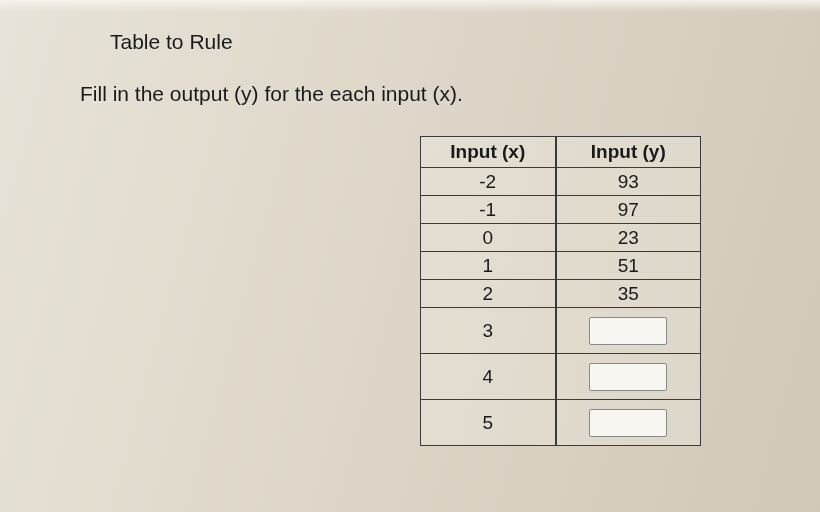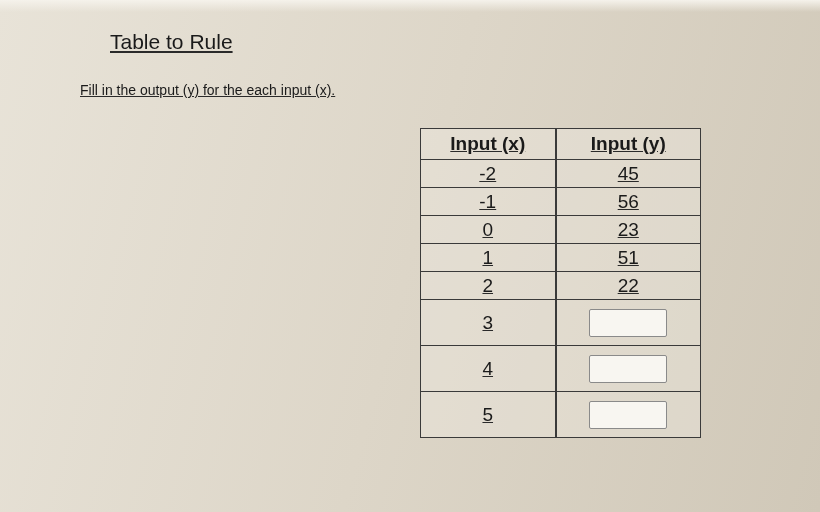--- a/index.html
+++ b/index.html
@@ -19,30 +19,29 @@
     .page-edge {
       position: absolute;
       top: 0;
       left: 0;
       right: 0;
       height: 12px;
       background: linear-gradient(180deg, #f5f2eb 0%, transparent 100%);
     }
     .content {
       padding: 30px 28px 20px 110px;
-      text-decoration: underline;
     }
     .heading {
       font-size: 21px;
       font-weight: 400;
       color: #1a1a1a;
       margin-bottom: 28px;
     }
     .instruction {
-      font-size: 14px;
+      font-size: 21px;
       font-weight: 400;
       color: #1a1a1a;
       margin-left: -30px;
       margin-bottom: 30px;
     }
     .table-wrap {
       display: flex;
       justify-content: flex-start;
       margin-left: 310px;
     }
@@ -105,37 +104,37 @@
     <table>
       <thead>
         <tr>
           <th class="col-x col-divider-left">Input (x)</th>
           <th class="col-y">Input (y)</th>
         </tr>
       </thead>
       <tbody>
         <tr>
           <td class="col-divider-left">-2</td>
-          <td>45</td>
+          <td>93</td>
         </tr>
         <tr>
           <td class="col-divider-left">-1</td>
-          <td>56</td>
+          <td>97</td>
         </tr>
         <tr>
           <td class="col-divider-left">0</td>
           <td>23</td>
         </tr>
         <tr>
           <td class="col-divider-left">1</td>
           <td>51</td>
         </tr>
         <tr>
           <td class="col-divider-left">2</td>
-          <td>22</td>
+          <td>35</td>
         </tr>
         <tr class="tall">
           <td class="col-divider-left">3</td>
           <td>
             <span class="input-box"></span>
           </td>
         </tr>
         <tr class="tall">
           <td class="col-divider-left">4</td>
           <td>

